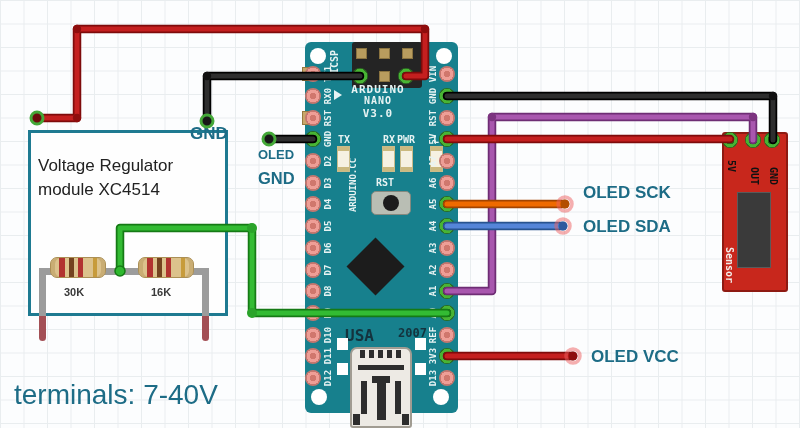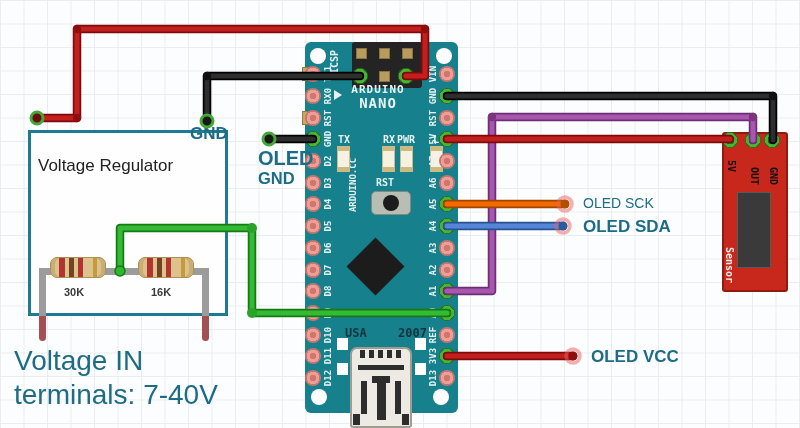--- a/index.html
+++ b/index.html
@@ -56,20 +56,21 @@
   .w-blue .o{stroke:#28538f}.w-blue .i{stroke:#5585d8}
 </style>
 </head>
 <body>
 
 <div id="canvas">
 
   <div class="regbox"></div>
   <div class="tealtxt" style="left:190px;top:124px;font-size:17px;font-weight:600">GND</div>
   <div class="blktxt" style="left:38px;top:156px;font-size:17px">Voltage Regulator</div>
+  <div class="blktxt" style="left:38px;top:180px;font-size:17px">module XC4514</div>
 
   <div class="graywire" style="left:39px;top:268px;width:170px;height:7px"></div>
   <div class="graywire" style="left:39px;top:268px;width:7px;height:50px"></div>
   <div class="graywire" style="left:202px;top:268px;width:7px;height:50px"></div>
   <div class="term" style="left:39px;top:316px;height:25px"></div>
   <div class="term" style="left:202px;top:316px;height:25px"></div>
 
   <div class="resistor" style="left:50px;top:257px">
     <span class="band" style="left:8px;width:6px;background:#b23330"></span>
     <span class="band" style="left:18px;width:5px;background:#74421f"></span>
@@ -78,61 +79,61 @@
   </div>
   <div class="resistor" style="left:138px;top:257px">
     <span class="band" style="left:8px;width:6px;background:#b23330"></span>
     <span class="band" style="left:18px;width:5px;background:#74421f"></span>
     <span class="band" style="left:27px;width:5px;background:#b23330"></span>
     <span class="band" style="left:42px;width:4px;background:#c79b3b"></span>
   </div>
   <div class="rval" style="left:64px;top:286px">30K</div>
   <div class="rval" style="left:151px;top:286px">16K</div>
 
-  <div class="tealtxt" style="left:14px;top:345px;font-size:28px">Voltage IN</div>
   <div class="tealtxt" style="left:14px;top:379px;font-size:28px">terminals: 7-40V</div>
 
   <div class="nano"></div>
   <div class="hole" style="left:310px;top:48px"></div>
   <div class="hole" style="left:436px;top:48px"></div>
   <div class="hole" style="left:311px;top:389px"></div>
   <div class="hole" style="left:433px;top:389px"></div>
   <div class="epad" style="left:302px;top:67px"></div>
   <div class="epad" style="left:302px;top:111px"></div>
 
   <div class="icsp"></div>
   <b class="silk" style="left:334px;top:62px;font-size:10px;transform:translate(-50%,-50%) rotate(-90deg)">ICSP</b>
   <div class="gold" style="left:356px;top:48px"></div>
   <div class="gold" style="left:379px;top:48px"></div>
   <div class="gold" style="left:402px;top:48px"></div>
   <div class="gold" style="left:379px;top:71px"></div>
   <i class="pin p-green" style="left:352px;top:68px"></i>
   <i class="pin p-green" style="left:398px;top:68px"></i>
 
   <b class="silk" style="left:318px;top:83px;width:120px;text-align:center;font-size:11px;letter-spacing:1px">ARDUINO</b>
-  <b class="silk" style="left:318px;top:95px;width:120px;text-align:center;font-size:14px;letter-spacing:1px">NANO</b>
+  <b class="silk" style="left:318px;top:95px;width:120px;text-align:center;font-size:10px;letter-spacing:1px">NANO</b>
+  <b class="silk" style="left:318px;top:107px;width:120px;text-align:center;font-size:11px;letter-spacing:1px">V3.0</b>
   <b class="silk" style="left:353px;top:185px;font-size:9px;transform:translate(-50%,-50%) rotate(-90deg)">ARDUINO.CC</b>
   <div class="tri" style="left:334px;top:90px"></div>
 
   <b class="ledlab" style="left:344px;top:139px">TX</b>
   <b class="ledlab" style="left:389px;top:139px">RX</b>
   <b class="ledlab" style="left:406px;top:139px">PWR</b>
   <b class="ledlab" style="left:436px;top:139px">L</b>
   <div class="led" style="left:337px;top:146px"></div>
   <div class="led" style="left:382px;top:146px"></div>
   <div class="led" style="left:400px;top:146px"></div>
   <div class="led" style="left:430px;top:146px"></div>
 
   <b class="silk" style="left:376px;top:177px;font-size:10px">RST</b>
   <div class="rstbtn"></div>
   <div class="rstdot"></div>
 
   <div class="chip"></div>
 
-  <b class="silk" style="left:345px;top:326px;font-size:12px;color:#14333e">USA</b>
+  <b class="silk" style="left:345px;top:326px;font-size:16px;color:#14333e">USA</b>
   <b class="silk" style="left:398px;top:326px;font-size:12px;color:#14333e">2007</b>
 
   <div class="notch" style="left:337px;top:338px"></div>
   <div class="notch" style="left:337px;top:363px"></div>
   <div class="notch" style="left:415px;top:338px"></div>
   <div class="notch" style="left:415px;top:363px"></div>
   <div class="usb"></div>
   <div class="usbdark" style="left:360px;top:350px;width:5px;height:8px"></div>
   <div class="usbdark" style="left:369px;top:350px;width:5px;height:8px"></div>
   <div class="usbdark" style="left:378px;top:350px;width:5px;height:8px"></div>
@@ -277,19 +278,19 @@
     <circle cx="269" cy="139" r="6" fill="#181818" stroke="#44a838" stroke-width="3"></circle>
 
     <circle cx="565" cy="204" r="7" fill="none" stroke="rgba(238,96,96,0.5)" stroke-width="3.5"></circle>
     <circle cx="565" cy="204" r="4.5" fill="#b34f00"></circle>
     <circle cx="563" cy="226" r="7" fill="none" stroke="rgba(238,96,96,0.5)" stroke-width="3.5"></circle>
     <circle cx="563" cy="226" r="4.5" fill="#2f5a9e"></circle>
     <circle cx="573" cy="356" r="7" fill="none" stroke="rgba(238,96,96,0.5)" stroke-width="3.5"></circle>
     <circle cx="573" cy="356" r="4.5" fill="#8e0d0d"></circle>
   </svg>
 
-  <div class="tealtxt" style="left:258px;top:147px;font-size:20px;font-weight:600">OLED</div>
+  <div class="tealtxt" style="left:258px;top:147px;font-size:13px;font-weight:600">OLED</div>
   <div class="tealtxt" style="left:258px;top:169px;font-size:16.5px;font-weight:600">GND</div>
-  <div class="tealtxt" style="left:583px;top:195px;font-size:14px;font-weight:400">OLED SCK</div>
+  <div class="tealtxt" style="left:583px;top:183px;font-size:17px;font-weight:700">OLED SCK</div>
   <div class="tealtxt" style="left:591px;top:347px;font-size:17px;font-weight:600">OLED VCC</div>
   <div class="tealtxt" style="left:583px;top:217px;font-size:17px;font-weight:600">OLED SDA</div>
 
 </div>
 
 </body></html>

